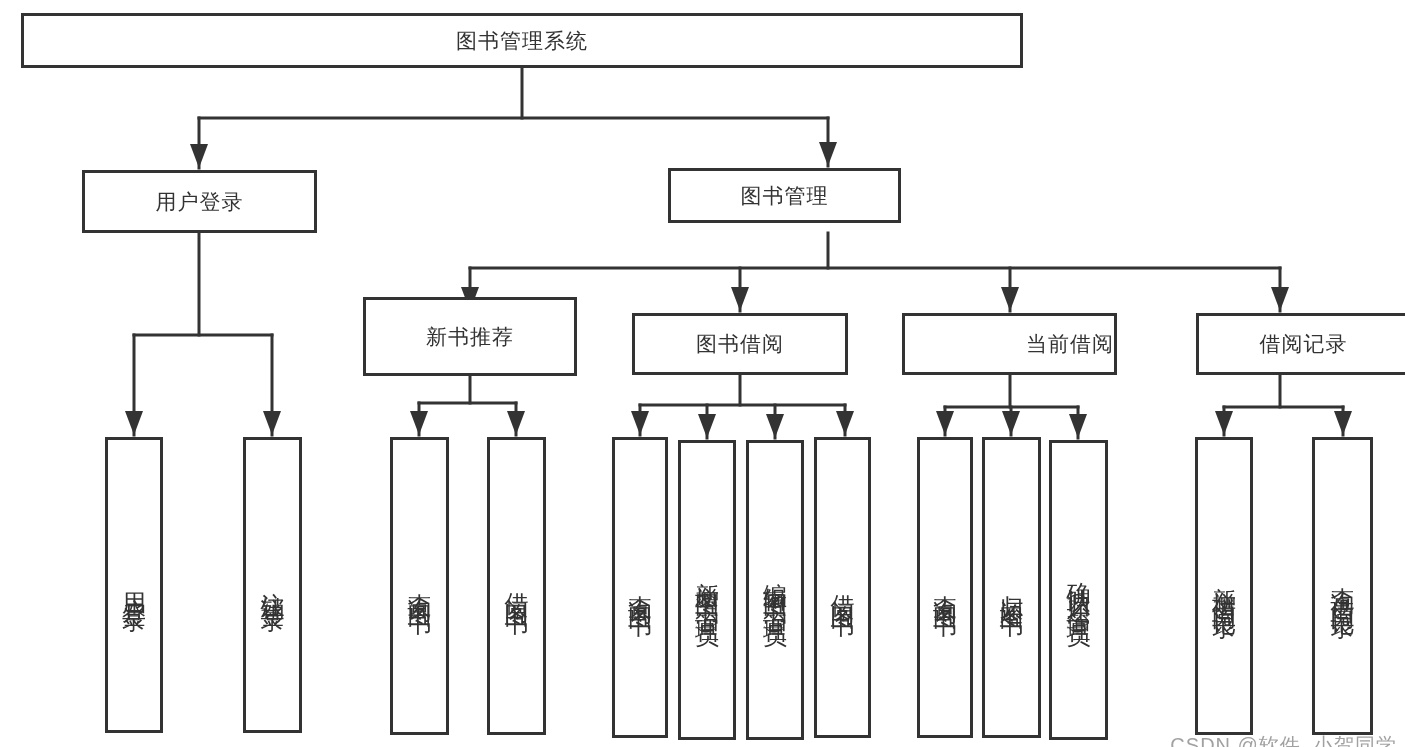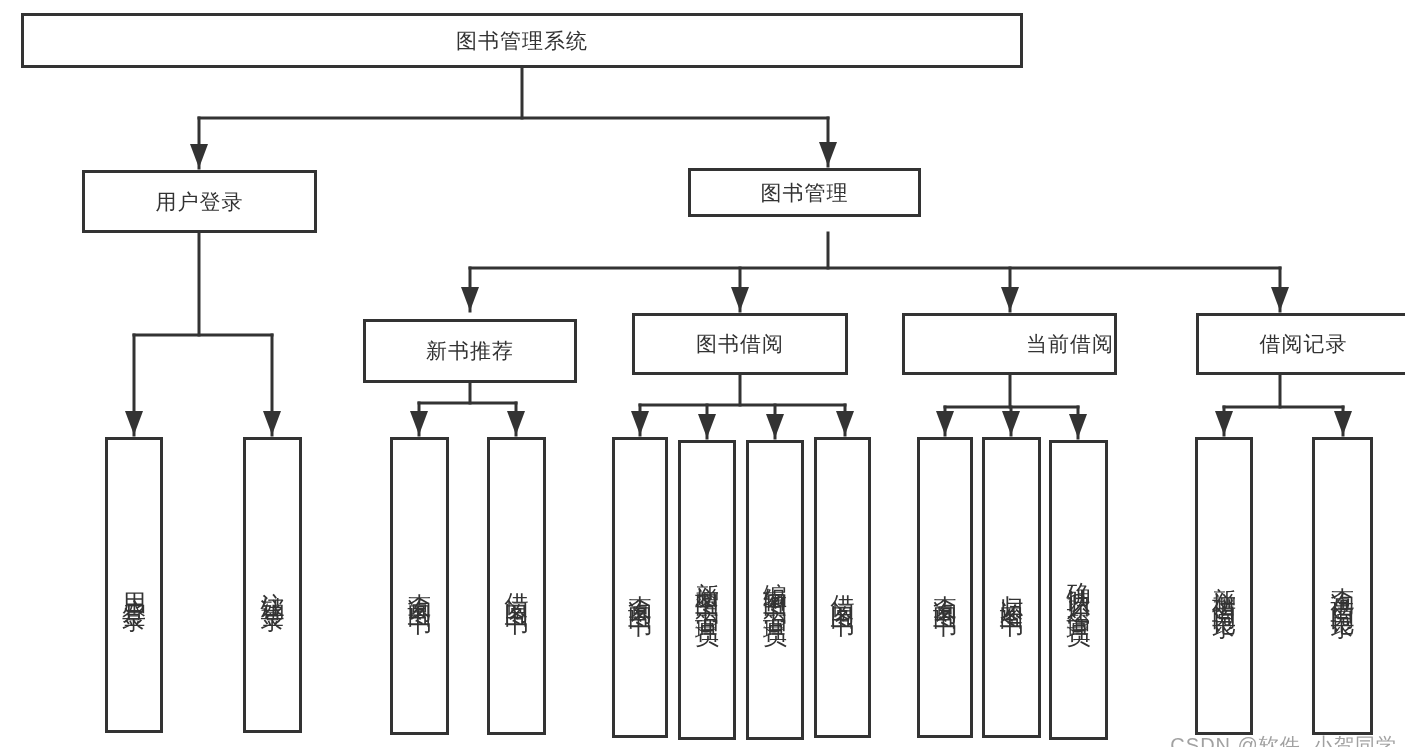--- a/index.html
+++ b/index.html
@@ -121,25 +121,25 @@
     </g>
   </svg>
 
   <div class="hnode" style="left:21px; top:13px; width:1002px; height:55px;">
     <span class="lbl">图书管理系统</span>
   </div>
 
   <div class="hnode" style="left:82px; top:170px; width:235px; height:63px;">
     <span class="lbl">用户登录</span>
   </div>
-  <div class="hnode" style="left:688px; top:168px; width:233px; height:49px;">
+  <div class="hnode" style="left:668px; top:168px; width:233px; height:55px;">
     <span class="lbl">图书管理</span>
   </div>
 
-  <div class="hnode" style="left:363px; top:319px; width:214px; height:64px;justify-content:center;">
+  <div class="hnode" style="left:363px; top:297px; width:214px; height:79px;justify-content:center;">
     <span class="lbl">新书推荐</span>
   </div>
   <div class="hnode" style="left:632px; top:313px; width:216px; height:62px;font-family:Liberation Mono, monospace;">
     <span class="lbl">图书借阅</span>
   </div>
   <div class="hnode" style="left:902px; top:313px; width:215px; height:62px;justify-content:flex-end;">
     <span class="lbl">当前借阅</span>
   </div>
   <div class="hnode" style="left:1172px; top:313px; width:215px; height:62px;margin-left:24px;">
     <span class="lbl">借阅记录</span>

